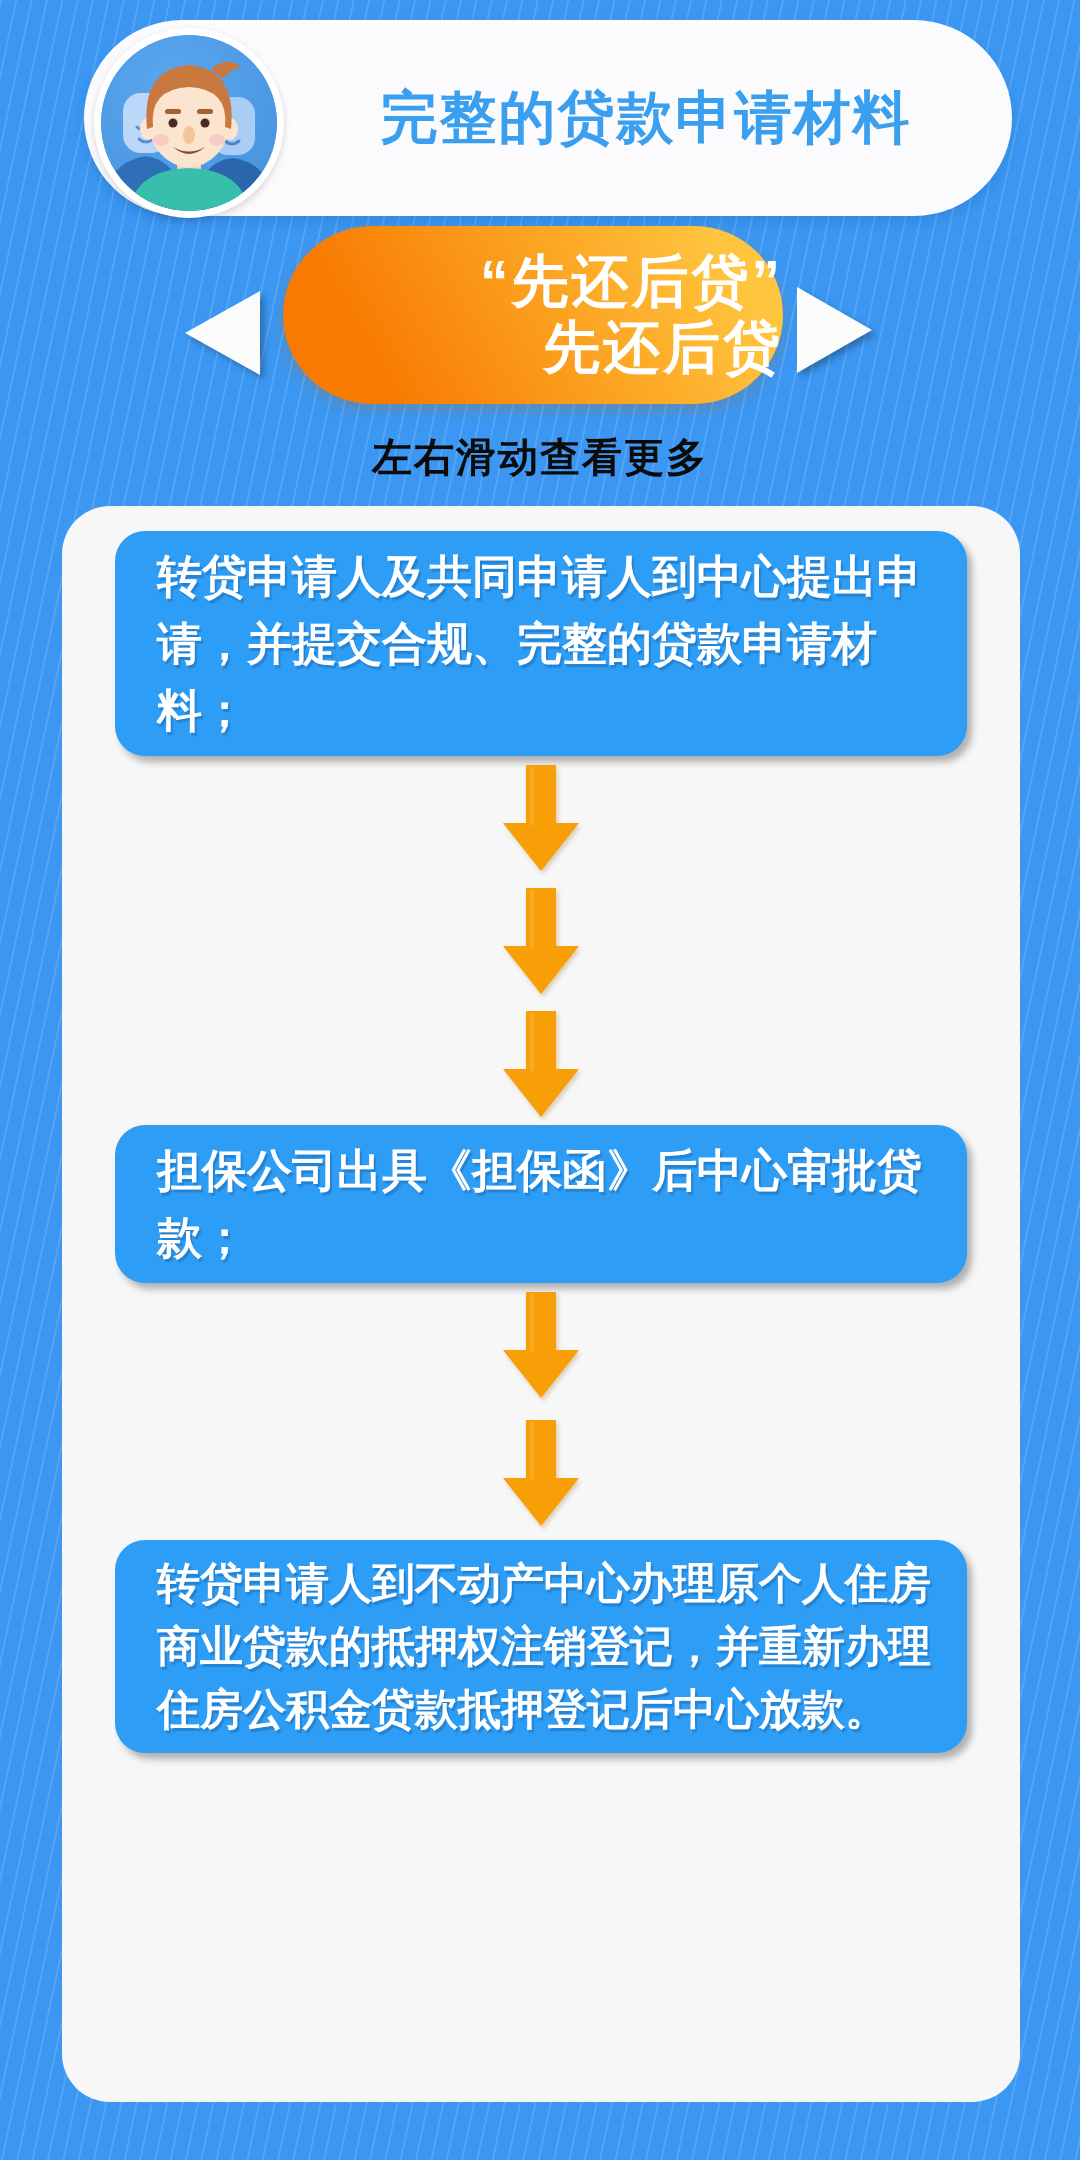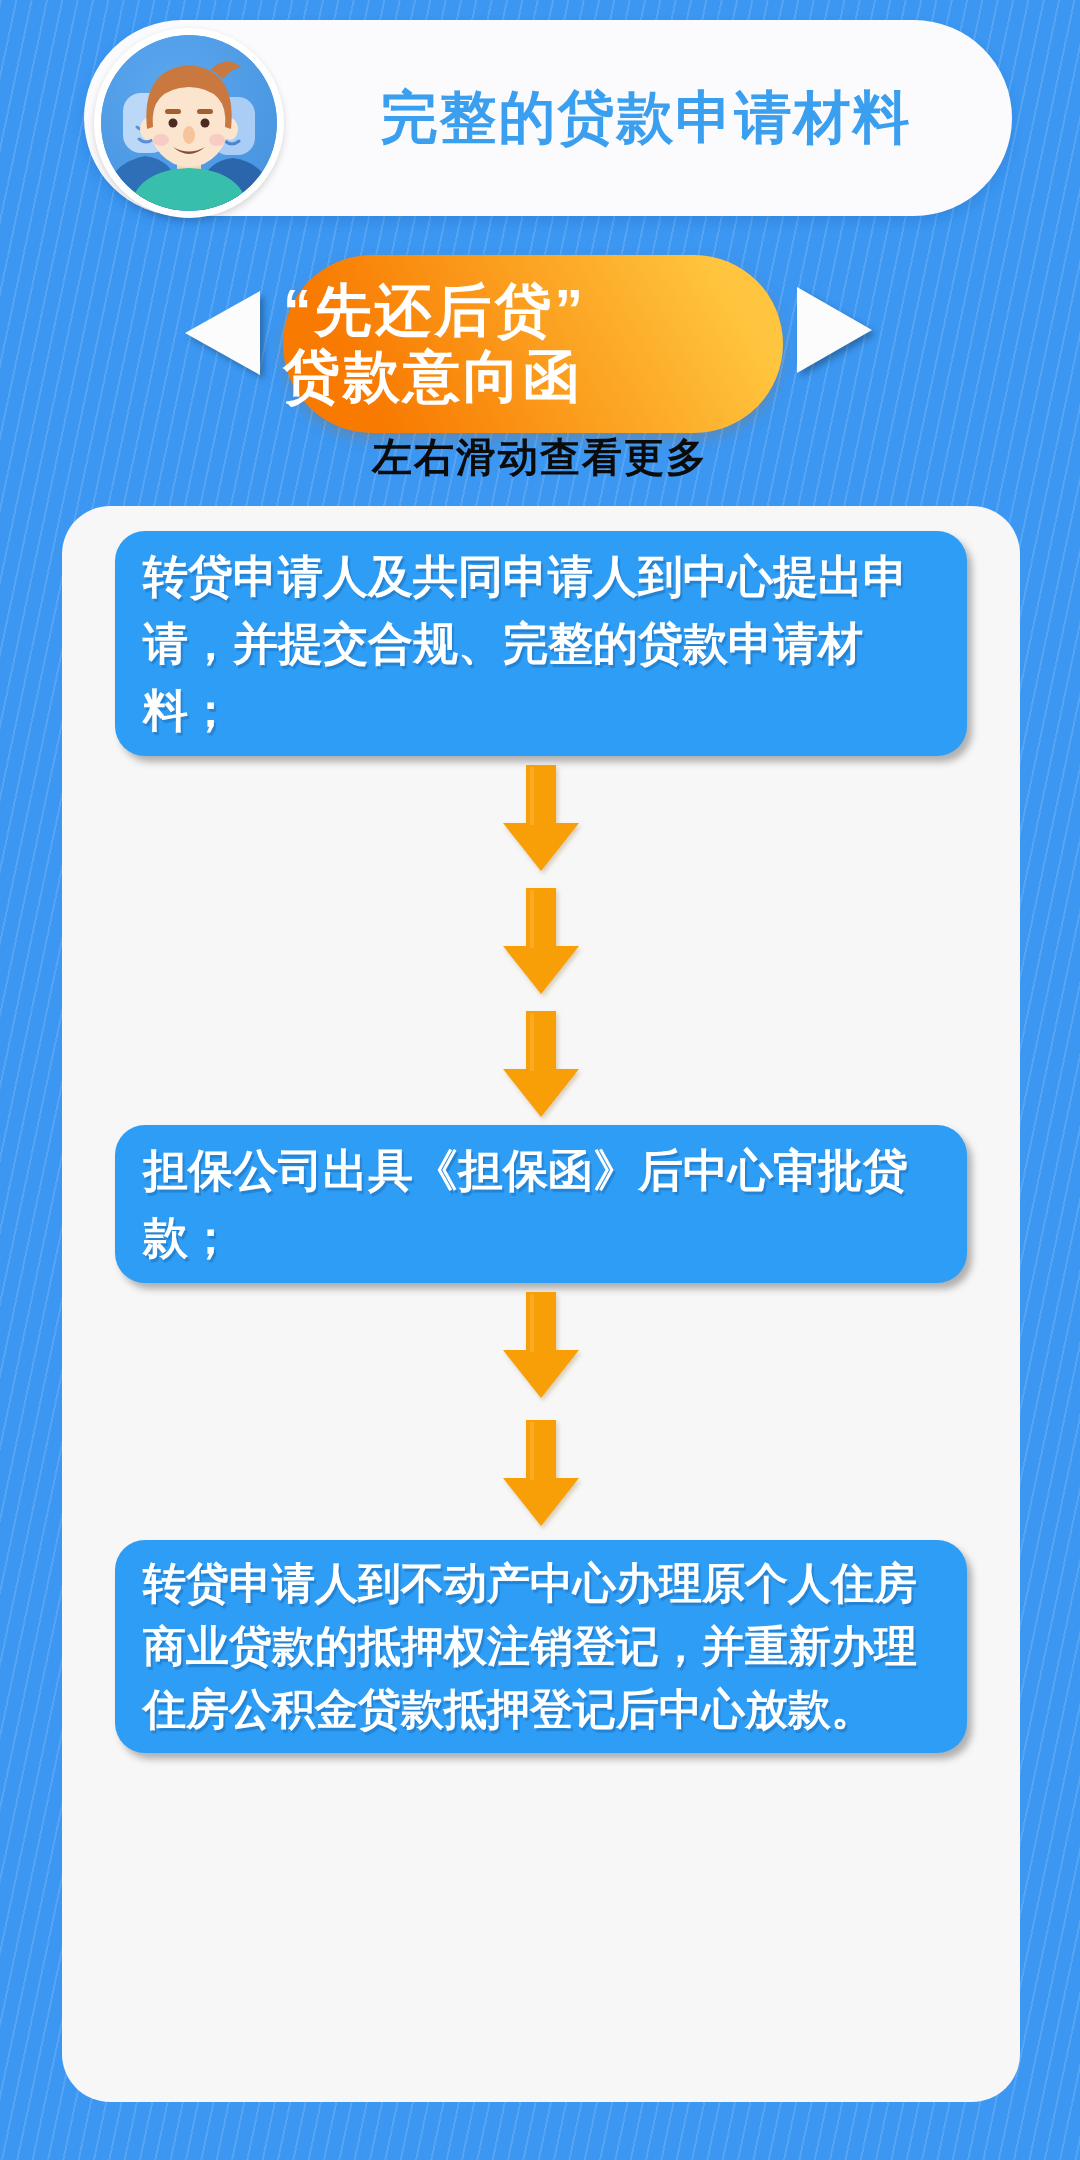--- a/index.html
+++ b/index.html
@@ -25,24 +25,24 @@
   }
   .avatar svg{display:block;width:176px;height:176px;}
   .page-title{
     position:absolute;left:296px;top:20px;width:700px;height:196px;
     display:flex;align-items:center;justify-content:center;
     font-size:57px;font-weight:bold;color:#3B9FF0;letter-spacing:2px;
     white-space:nowrap;
   }
   
   .mode-btn{
-    position:absolute;left:283px;top:255px;width:500px;height:178px;
+    position:absolute;left:283px;top:226px;width:500px;height:178px;
     border-radius:90px;
     background:linear-gradient(60deg,#F87A01 18%,#FFC53E 88%);
-    display:flex;flex-direction:column;align-items:flex-start;justify-content:center;
+    display:flex;flex-direction:column;align-items:flex-end;justify-content:center;
     color:#ffffff;font-weight:bold;font-size:57px;line-height:1.15;
     letter-spacing:3px;text-align:center;
     box-shadow:0 6px 14px rgba(190,95,0,0.25);
     cursor:pointer;
   }
   .tri{position:absolute;width:0;height:0;
     filter:drop-shadow(4px 4px 3px rgba(0,0,0,0.28));cursor:pointer;}
   .tri-left{
     left:185px;top:291px;
     border-top:42px solid transparent;border-bottom:42px solid transparent;
@@ -61,21 +61,21 @@
   .flow-card{
     position:absolute;left:62px;top:506px;width:958px;height:1596px;
     background:#F7F7F7;border-radius:48px;overflow:hidden;
   }
   .steps{padding-top:25px;display:flex;flex-direction:column;align-items:center;}
   .step-box{
     width:852px;min-height:139px;box-sizing:border-box;
     background:#2E9DF5;border-radius:30px;
     box-shadow:5px 6px 7px rgba(60,60,60,0.38);
     display:flex;align-items:center;
-    padding:12px 30px 12px 28px;
+    padding:12px 30px 12px 42px;
     color:#ffffff;font-weight:bold;font-size:45px;line-height:67px;
     text-shadow:2px 3px 1px rgba(0,40,90,0.22);
     text-align:left;
   }
   .step-box.tall{min-height:188px;font-size:43px;line-height:63px;}
   .arrow-gap{height:123px;display:flex;align-items:center;justify-content:center;}
   .arrow-gap.last{height:134px;}
   .arrow-gap svg{filter:drop-shadow(2px 3px 2px rgba(130,85,0,0.25));}
 </style>
 </head>
@@ -125,21 +125,21 @@
     </g>
   </svg>
 </div>
 
 <div class="page-title">完整的贷款申请材料</div>
 
 <div class="tri tri-left"></div>
 
 <div class="mode-btn">
   <span>“先还后贷”</span>
-  <span>贷款意向函</span>
+  <span>先还后贷</span>
 </div>
 
 <div class="tri tri-right"></div>
 
 <div class="swipe-hint">左右滑动查看更多</div>
 
 <div class="flow-card">
   <div class="steps">
 
     <div class="step-box">

